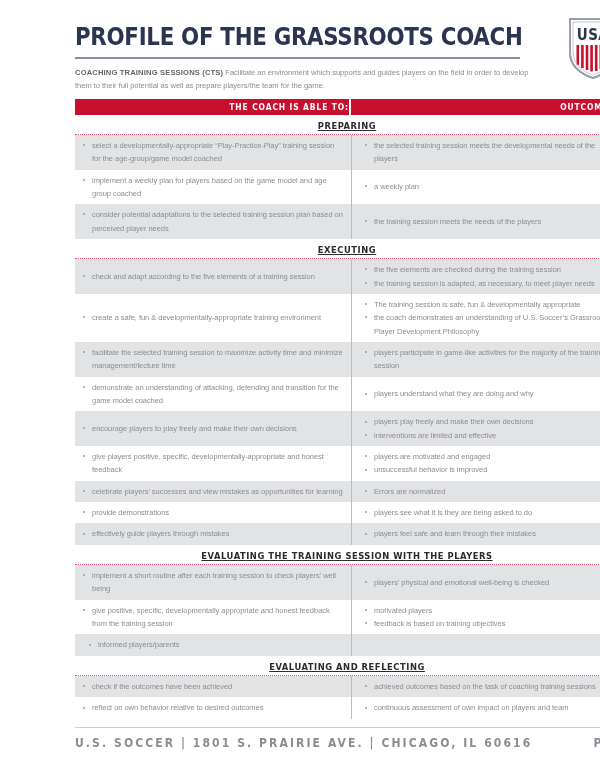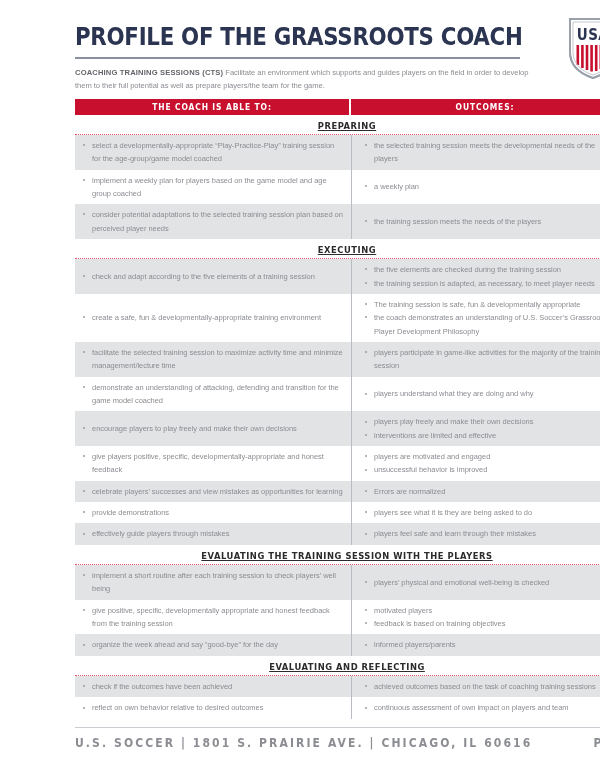--- a/index.html
+++ b/index.html
@@ -75,21 +75,21 @@
     margin-top: 6px;
     gap: 2px;
   }
   .col-head > div {
     background: #c8102e;
     color: #ffffff;
     font-family: "DejaVu Sans Condensed", "Liberation Sans Narrow", "Liberation Sans", sans-serif;
     font-weight: bold;
     font-size: 8.4px;
     letter-spacing: 0.9px;
-    text-align: center;
+    text-align: right;
     padding: 3.5px 0 3.5px 0;
     line-height: 1;
   }
   .col-head .c1 { width: 274px; }
   .col-head .c2 { flex: 1; }
 
   .section-title {
     text-align: center;
     font-family: "DejaVu Sans Condensed", "Liberation Sans Narrow", "Liberation Sans", sans-serif;
     font-weight: bold;
@@ -394,25 +394,20 @@
             </ul>
           </div>
           <div class="cell right">
             <ul class="blist">
               <li>motivated players</li>
               <li>feedback is based on training objectives</li>
             </ul>
           </div>
         </div>
         <div class="row shaded">
-          <div class="cell left">
-            <ul class="blist">
-              <li>organize the week ahead and say “good-bye” for the day</li>
-            </ul>
-          </div>
           <div class="cell right">
             <ul class="blist">
               <li>informed players/parents</li>
             </ul>
           </div>
         </div>
       </div>
       <div class="section-title">EVALUATING AND REFLECTING</div>
       <div class="dotted"></div>
       <div class="rows">

